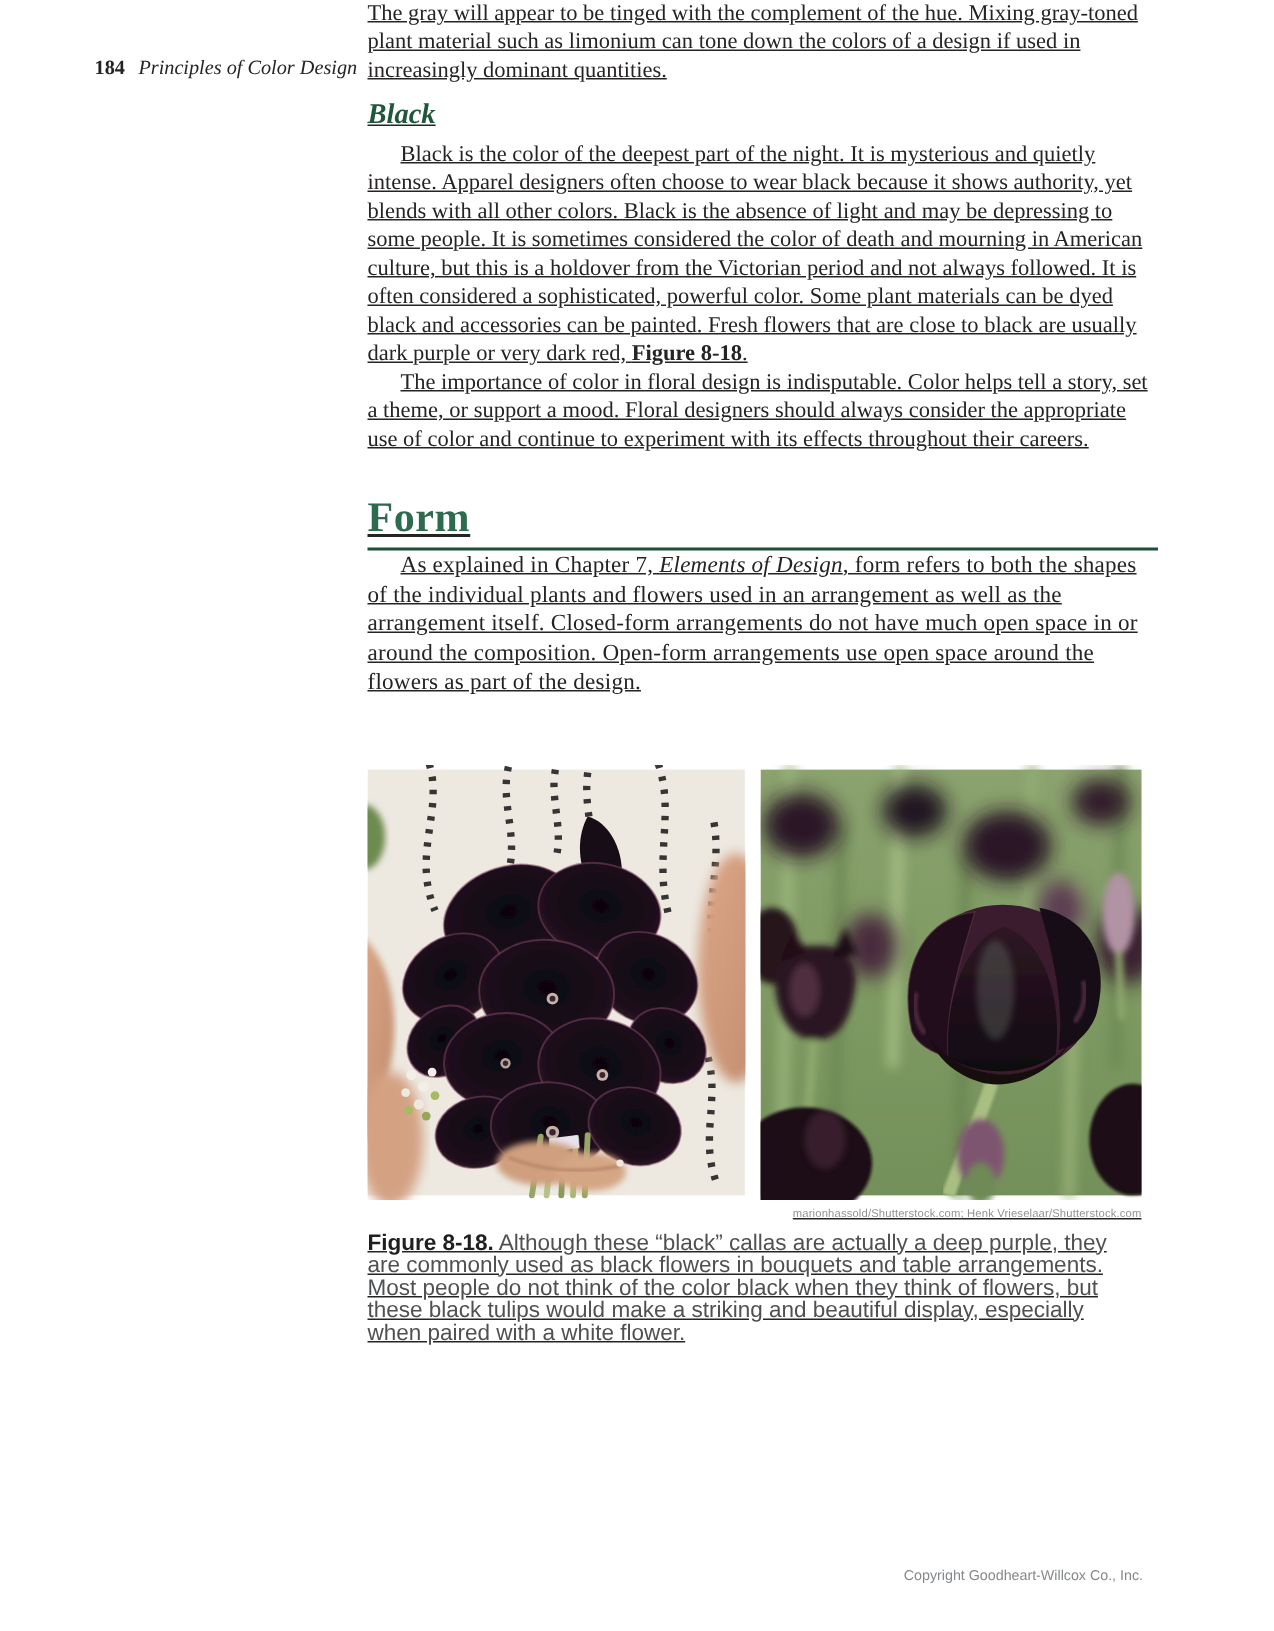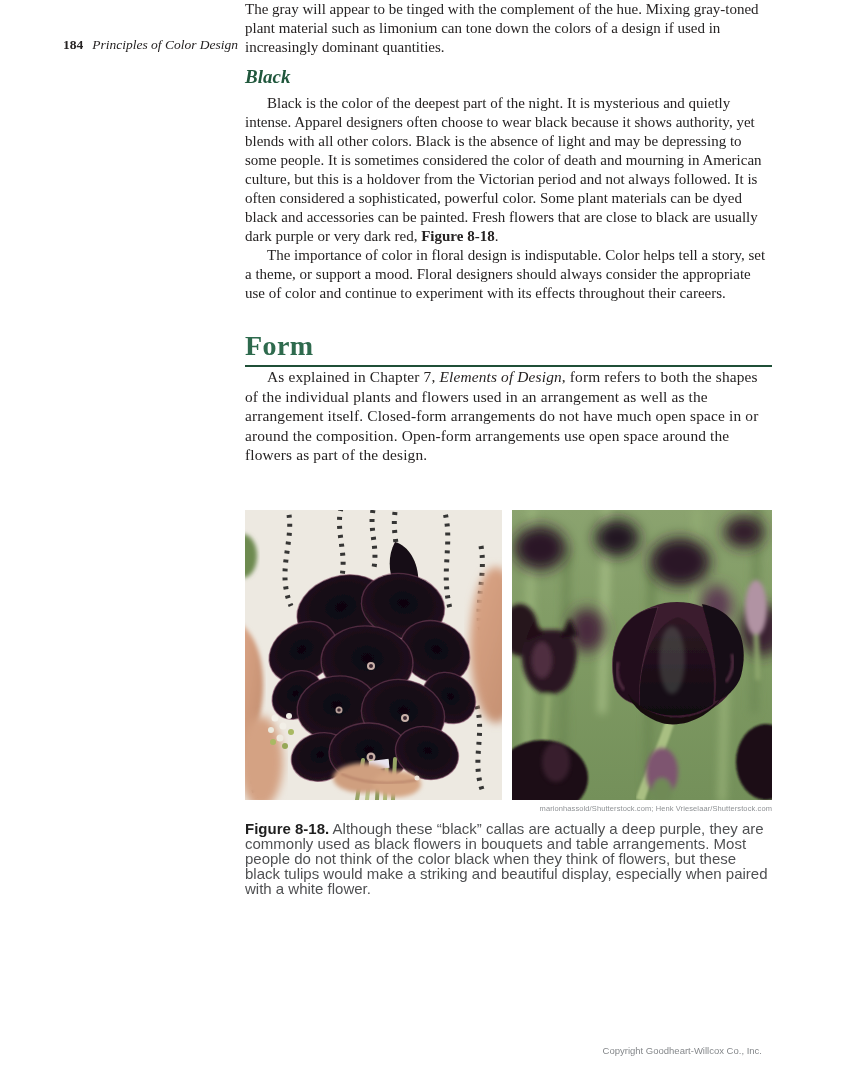--- a/index.html
+++ b/index.html
@@ -6,41 +6,41 @@
   body{
     width:849px;height:1087px;position:relative;background:#ffffff;
     font-family:"Liberation Serif","DejaVu Serif",serif;color:#262323;
     overflow:hidden;
   }
   .running-head{
     position:absolute;left:63px;top:37px;font-size:13.5px;white-space:nowrap;
   }
   .running-head .pagenum{font-weight:bold;}
   .running-head .booktitle{font-style:italic;margin-left:9px;}
-  .column{position:absolute;left:245px;top:0;width:527px;}
+  .column{position:absolute;left:245px;top:0;width:527px;text-decoration:underline;}
   p.body{
     margin:0;font-size:15px;line-height:19px;text-align:left;
   }
   p.body.lead{font-size:15.4px;line-height:19.5px;letter-spacing:0.15px;}
   .indent{text-indent:22px;}
   .para-gray{margin-top:79px;}
   h2.black-head{
     margin:9px 0 6px 0;font-style:italic;font-weight:600;font-size:19px;
     line-height:22px;color:#20573c;
   }
   .para-importance{margin-top:5px;}
   h1.form-head{
     margin:27px 0 4px 0;font-size:28px;line-height:31px;font-weight:bold;
     color:#2e6a4d;letter-spacing:0.4px;
   }
   .form-rule{
     border:0;border-top:2.5px solid #1f4f37;margin:3px 0 0 0;width:527px;
   }
   .para-form{margin-top:8px;}
-  figure.photo-figure{margin:45px 0 0 0;padding:0;}
+  figure.photo-figure{margin:45px 11px 0 0;padding:0;}
   .photo-row{display:flex;gap:10px;}
   .photo{display:block;}
   .credit{
     margin-top:4px;text-align:right;
     font-family:"Liberation Sans","DejaVu Sans",sans-serif;
     font-size:7.5px;color:#8f9295;letter-spacing:0.1px;
   }
   .caption{
     margin-top:8px;font-family:"Liberation Sans","DejaVu Sans",sans-serif;
     font-size:15px;line-height:15px;color:#4f5052;

